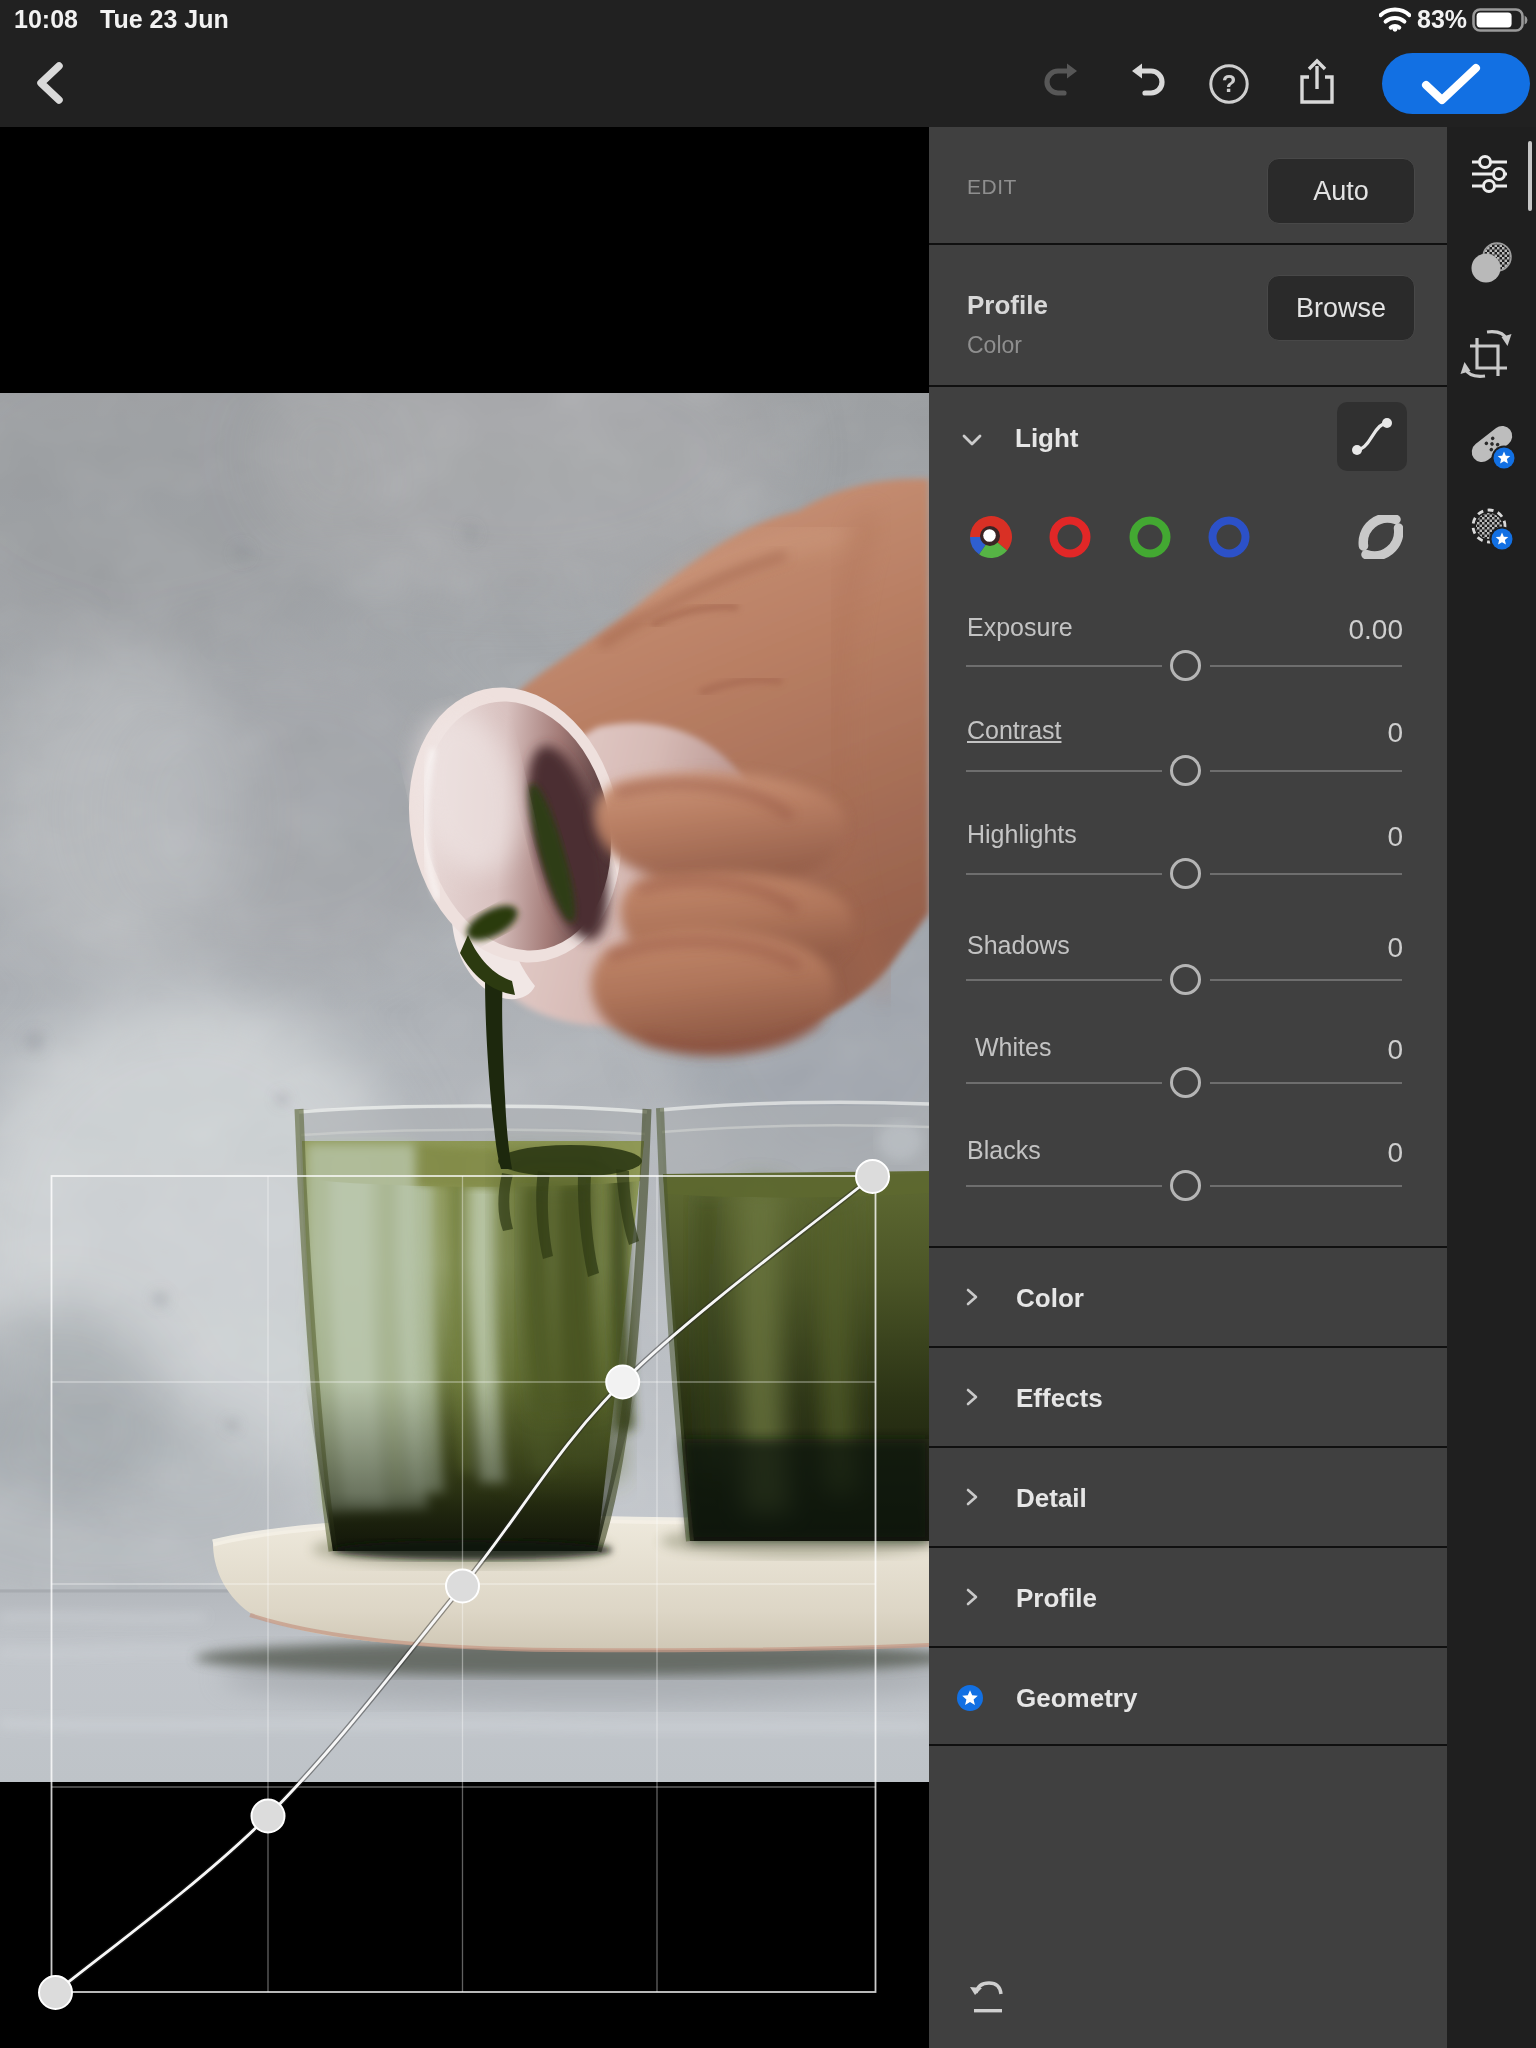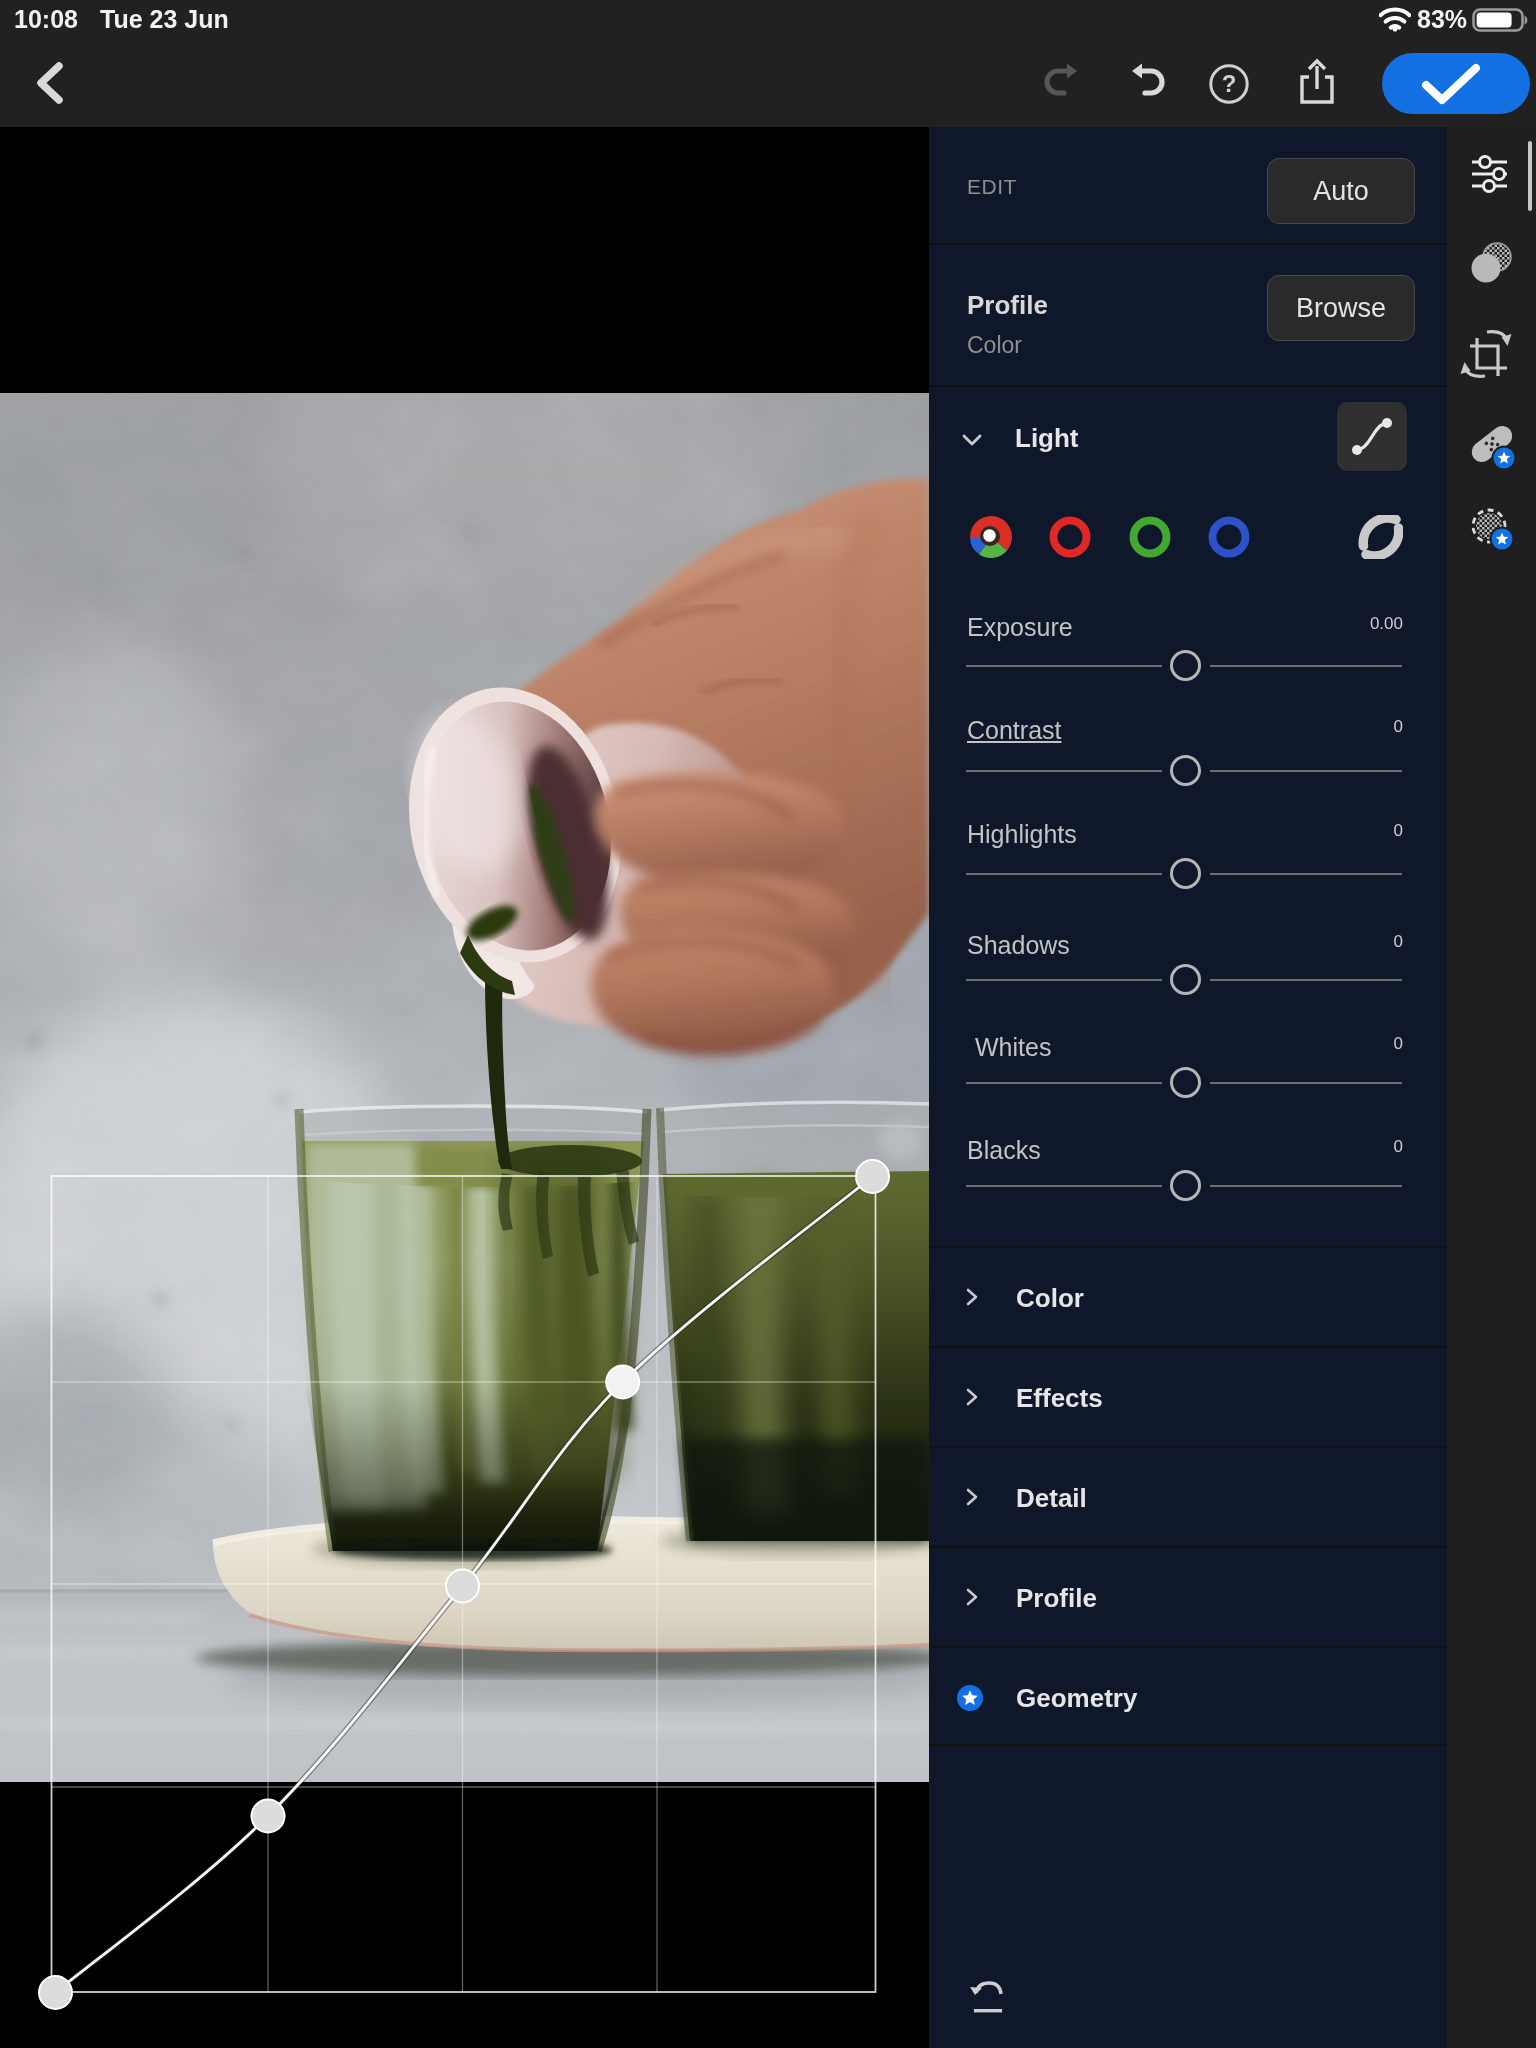--- a/index.html
+++ b/index.html
@@ -1,25 +1,25 @@
 <!DOCTYPE html>
 <html><head>
 <meta charset="utf-8">
 <style>
   html,body{margin:0;padding:0;background:#000;width:1536px;height:2048px;overflow:hidden;}
   *{box-sizing:border-box;font-family:"Liberation Sans", sans-serif;}
   .abs{position:absolute;}
   #stage{position:relative;width:1536px;height:2048px;background:#000;}
   #topbar{left:0;top:0;width:1536px;height:127px;background:#212121;}
-  #panel{left:929px;top:127px;width:518px;height:1921px;background:#0f172a;}
+  #panel{left:929px;top:127px;width:518px;height:1921px;background:#404040;}
   #strip{left:1447px;top:127px;width:89px;height:1921px;background:#1f1f1f;}
   .divider{position:absolute;left:0;width:518px;height:2px;background:#101010;}
   .btn{position:absolute;width:148px;height:66px;border:1px solid #484848;border-radius:12px;background:#2a2a2a;color:#e3e3e3;font-size:27px;display:flex;align-items:center;justify-content:center;}
   .lbl{position:absolute;color:#c3c3c3;font-size:25px;}
-  .val{position:absolute;right:44px;color:#cecece;font-size:17px;text-align:right;}
+  .val{position:absolute;right:44px;color:#cecece;font-size:28px;text-align:right;}
   .hdr{position:absolute;color:#e6e6e6;font-size:26px;font-weight:bold;}
   .track{position:absolute;height:2px;background:#6e6e6e;}
   .thumb{position:absolute;width:31px;height:31px;border:3px solid #b5b5b5;border-radius:50%;background:transparent;}
   .chev{position:absolute;width:18px;height:18px;}
 </style>
 </head>
 <body>
 <div id="stage">
 
   <div id="topbar" class="abs">

